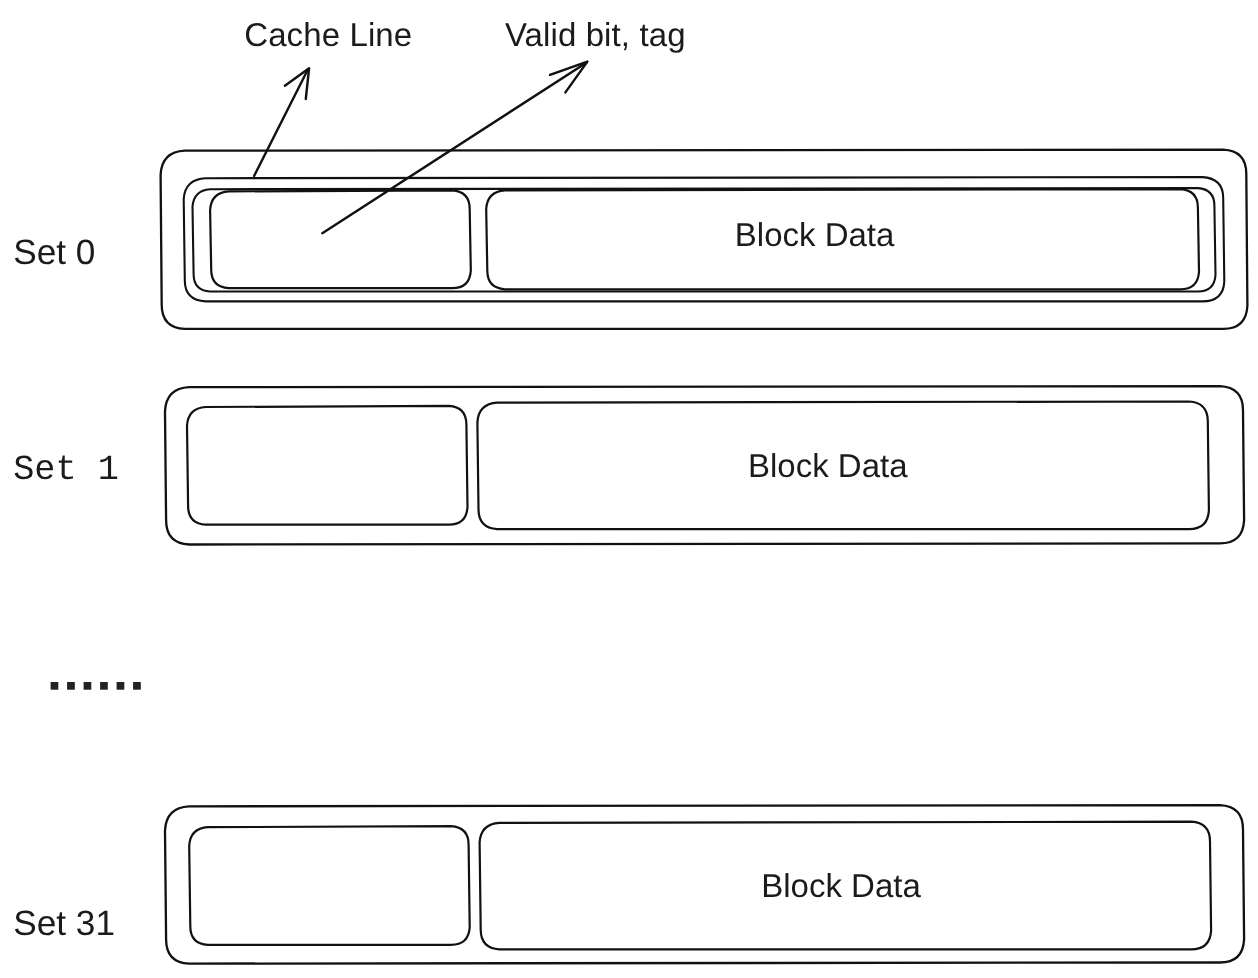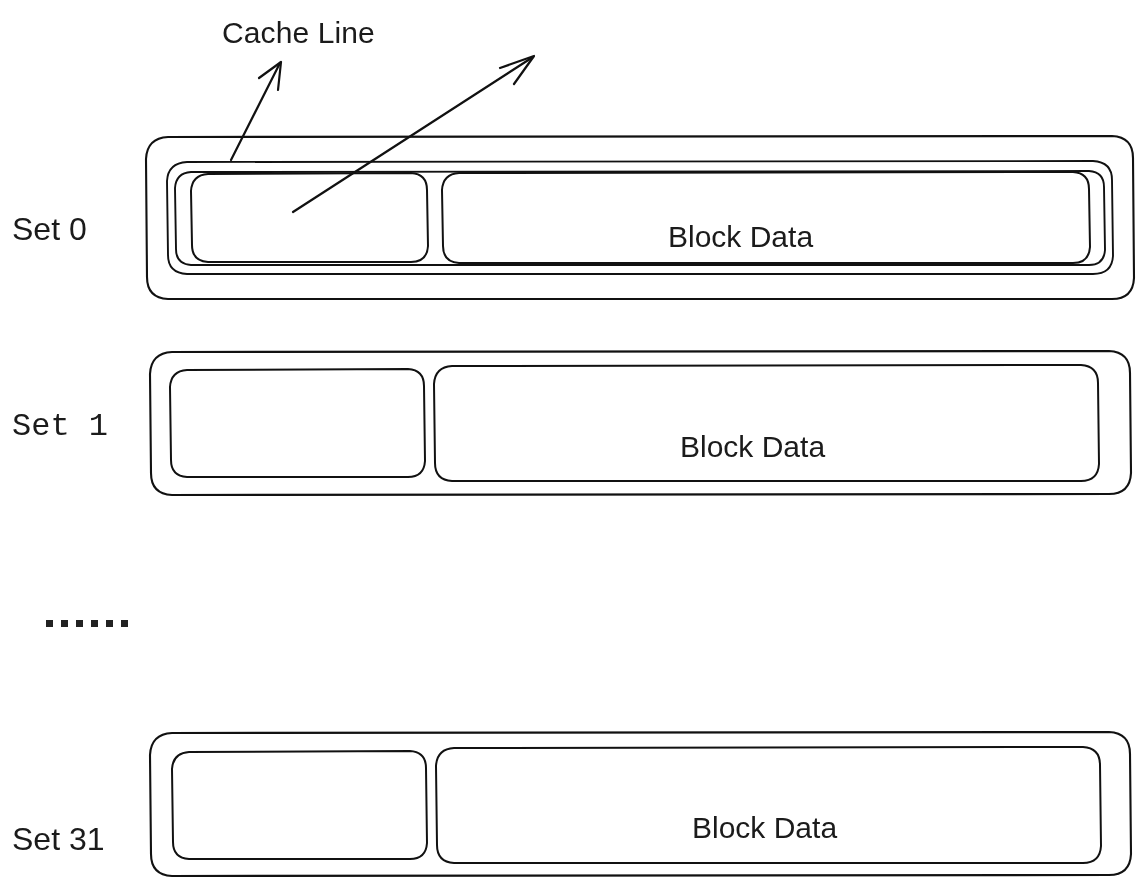--- a/index.html
+++ b/index.html
@@ -36,21 +36,20 @@
   }
   .annotation-label {
     font-size: 30px;
     letter-spacing: 0.1px;
   }
   .set-label {
     font-size: 32px;
   }
   .block-label {
     font-size: 30px;
-    margin-top: 22px;
   }
   .ellipsis-dots {
     position: absolute;
     display: flex;
     gap: 8px;
     align-items: center;
   }
   .ellipsis-dots i {
     display: block;
     width: 7px;
@@ -127,20 +126,21 @@
       <path class="arrow-stroke" d="M231,160 L280,63"></path>
       <path class="arrow-stroke" d="M259,78 L281,62 L278,90"></path>
 
       <path class="arrow-stroke" d="M293,212 L533,57"></path>
       <path class="arrow-stroke" d="M500,68 L534,56 L514,84"></path>
     </g>
   </svg>
 
   <div class="txt annotation-label" style="left:222px; top:16px;">Cache Line</div>
 
+  <div class="txt annotation-label" style="left:459px; top:16px;">Valid bit, tag</div>
 
   <div class="txt set-label" style="left:12px; top:211px;">Set 0</div>
 
   <div class="txt set-label" style="left:12px; top:408px;font-family:Liberation Mono, monospace;">Set 1</div>
 
   <div class="txt set-label" style="left:12px; top:789px;margin-top:32px;">Set 31</div>
 
   <div class="txt block-label" style="left:668px; top:198px;">Block Data</div>
 
   <div class="txt block-label" style="left:680px; top:408px;">Block Data</div>

